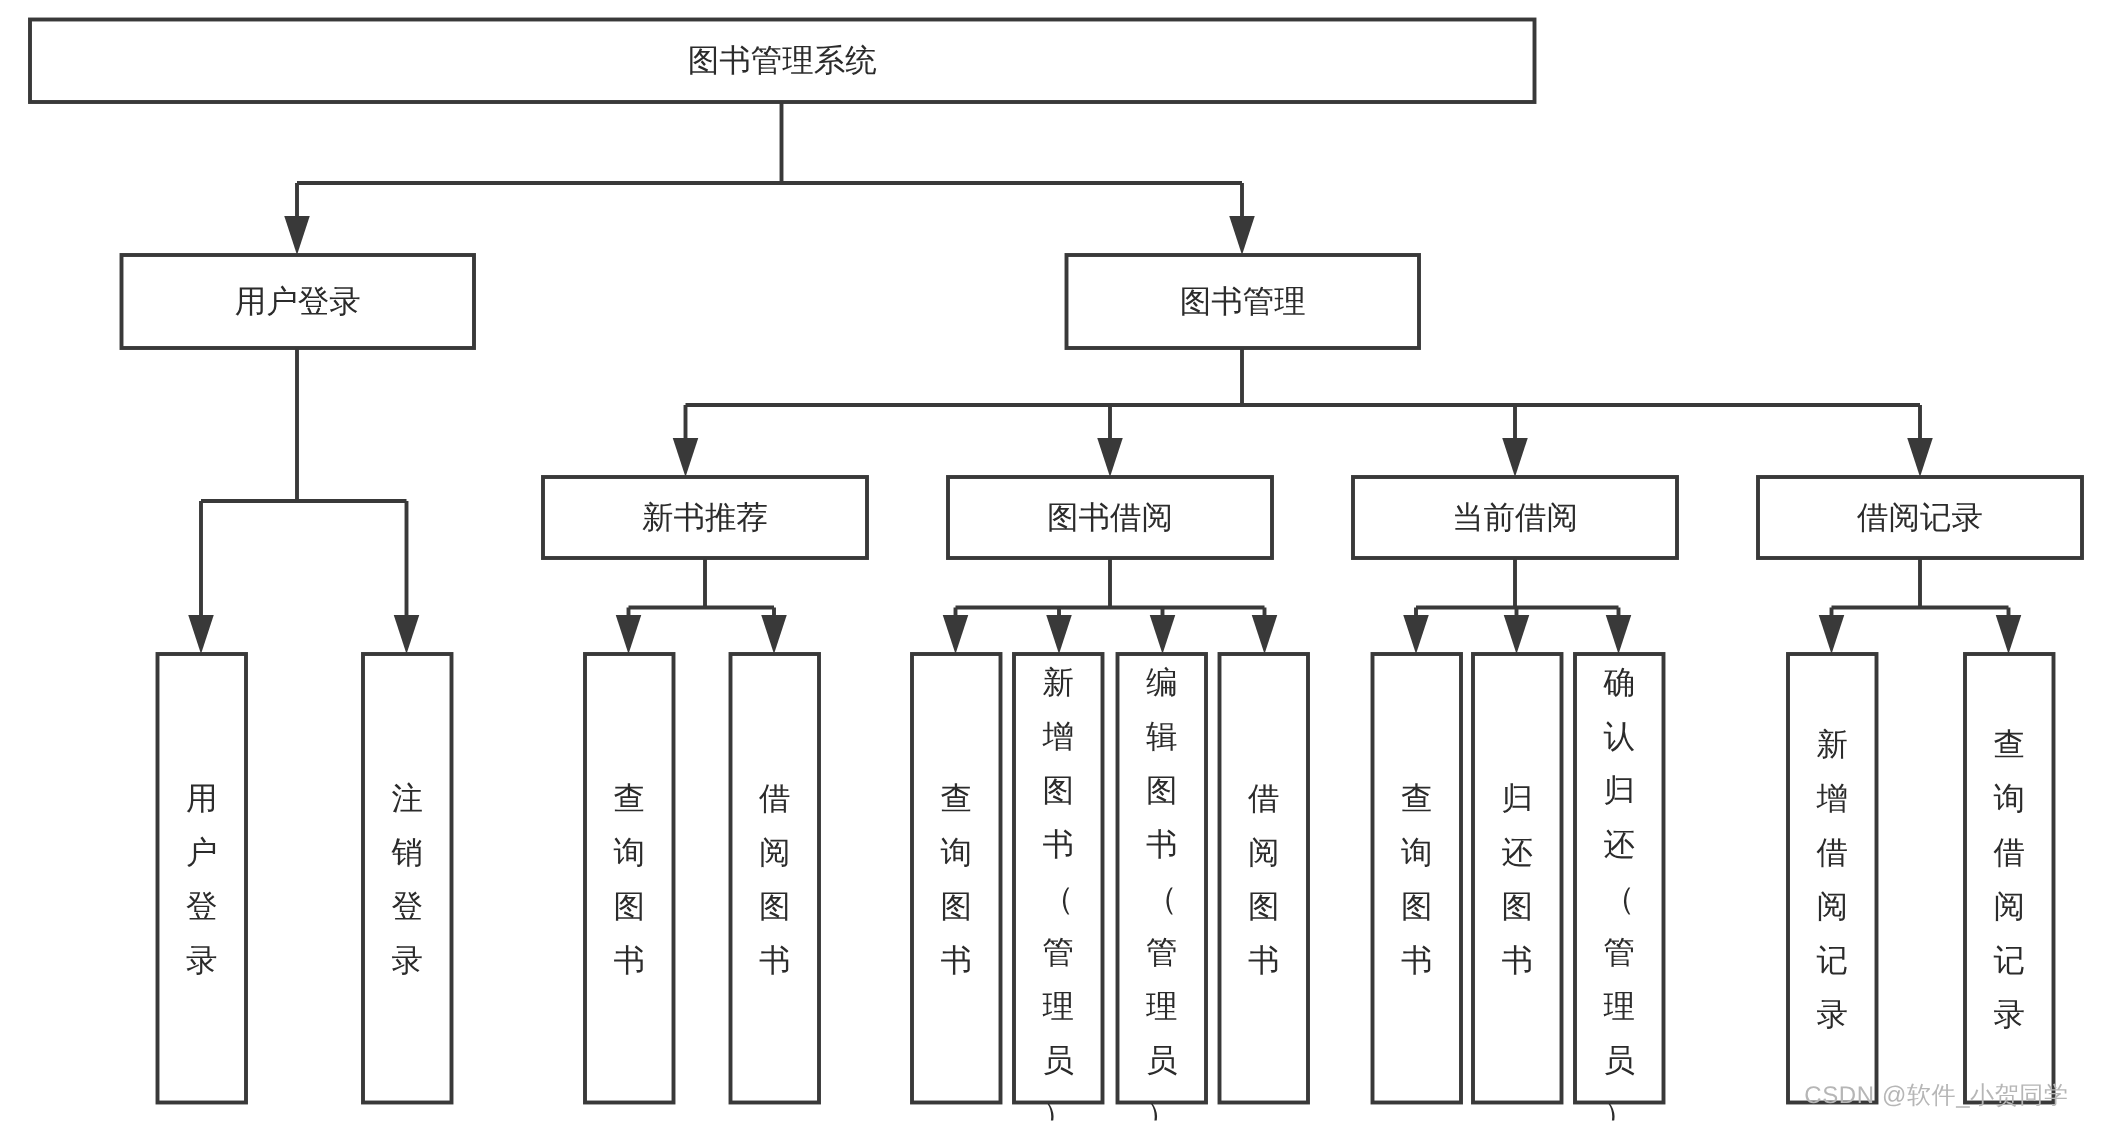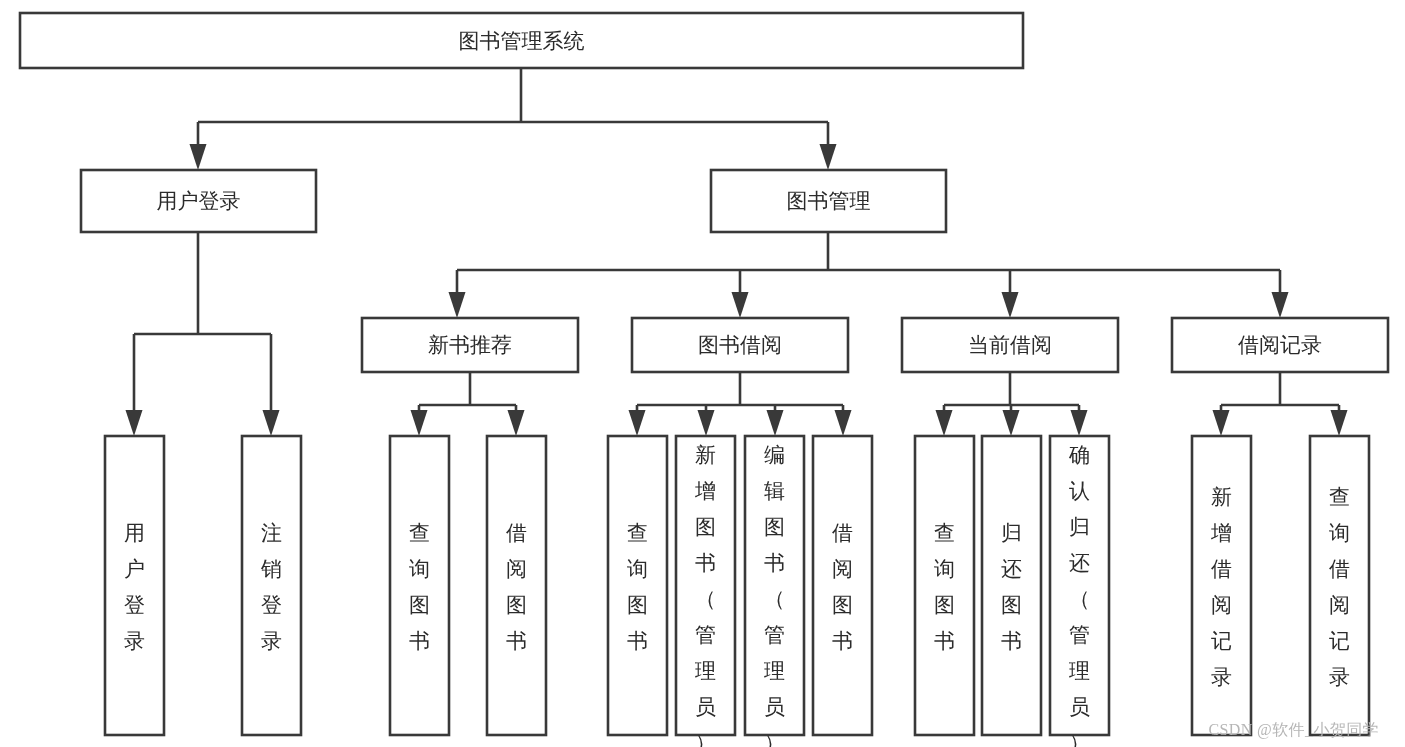--- a/index.html
+++ b/index.html
@@ -53,21 +53,21 @@
   .node-label-v {
     font-family: "DejaVu Sans", "Liberation Sans", sans-serif;
     font-size: 21px;
     fill: #2b2b2b;
     text-anchor: middle;
   }
   .watermark-text {
     position: absolute;
     right: 8px;
     bottom: 6px;
-    font-family: Liberation Serif, serif;
+    font-family: Liberation Sans, sans-serif;
     font-size: 16px;
     color: #b6b6b6;
     white-space: nowrap;
     letter-spacing: 0.4px;
     pointer-events: none;
   }
 </style>
 </head>
 <body>
 

